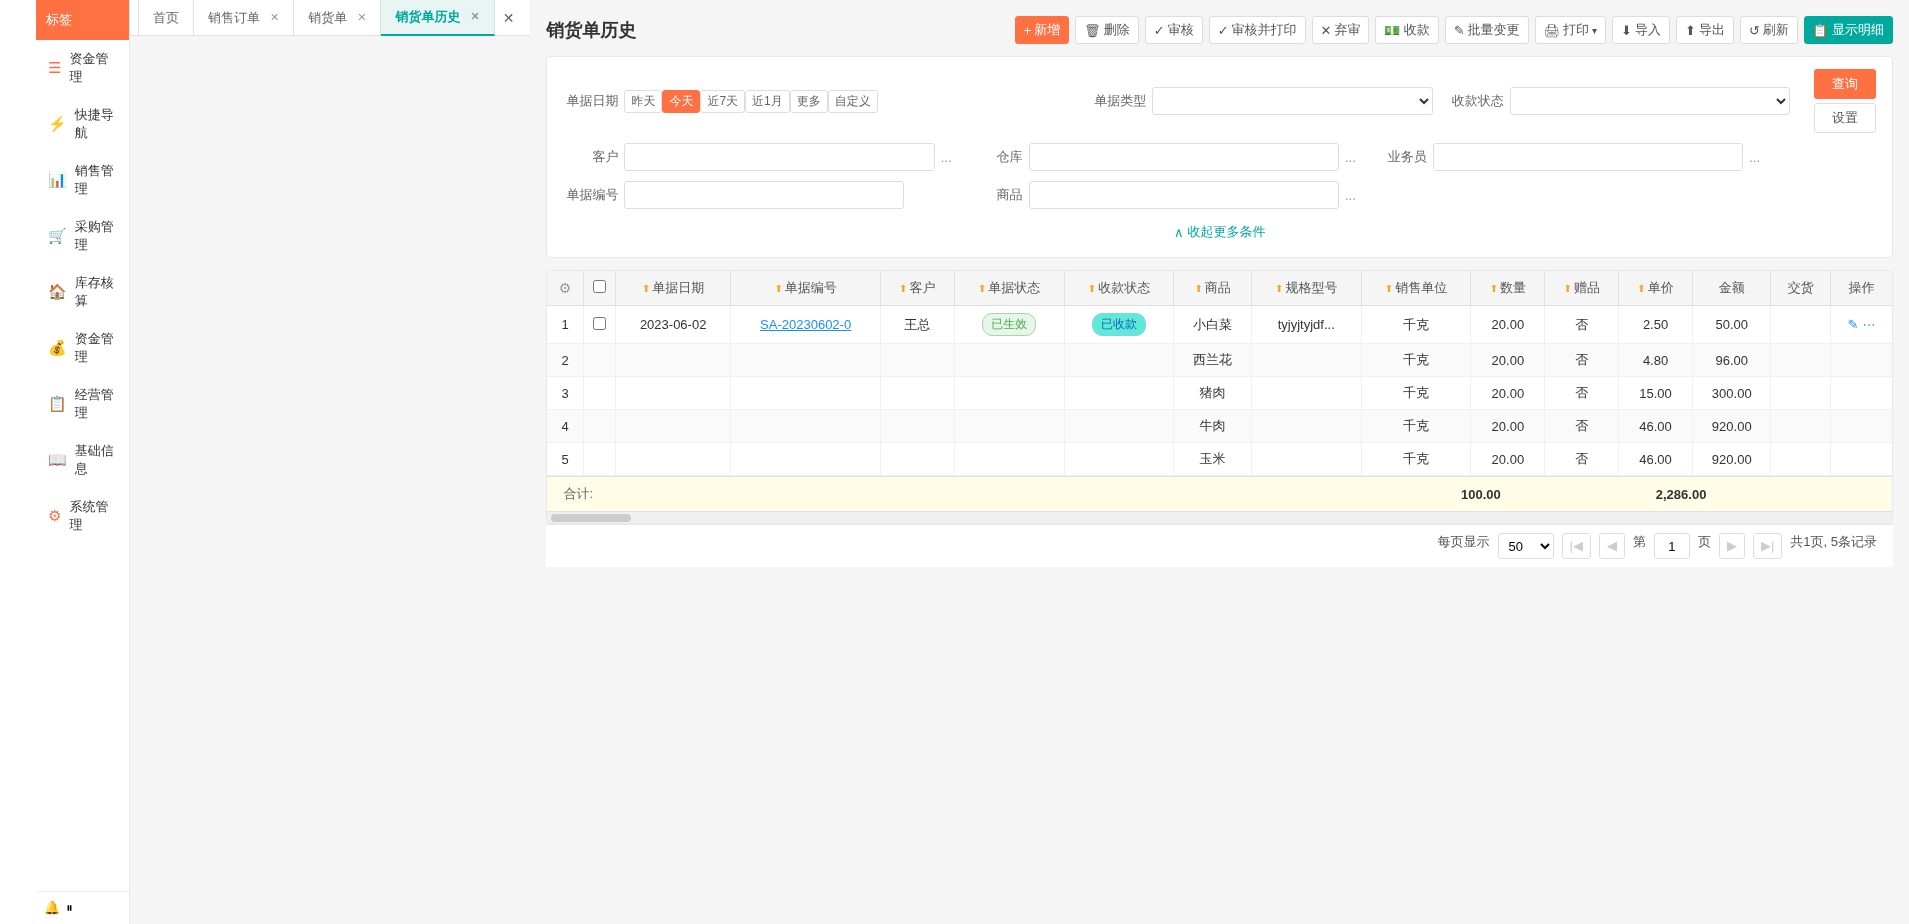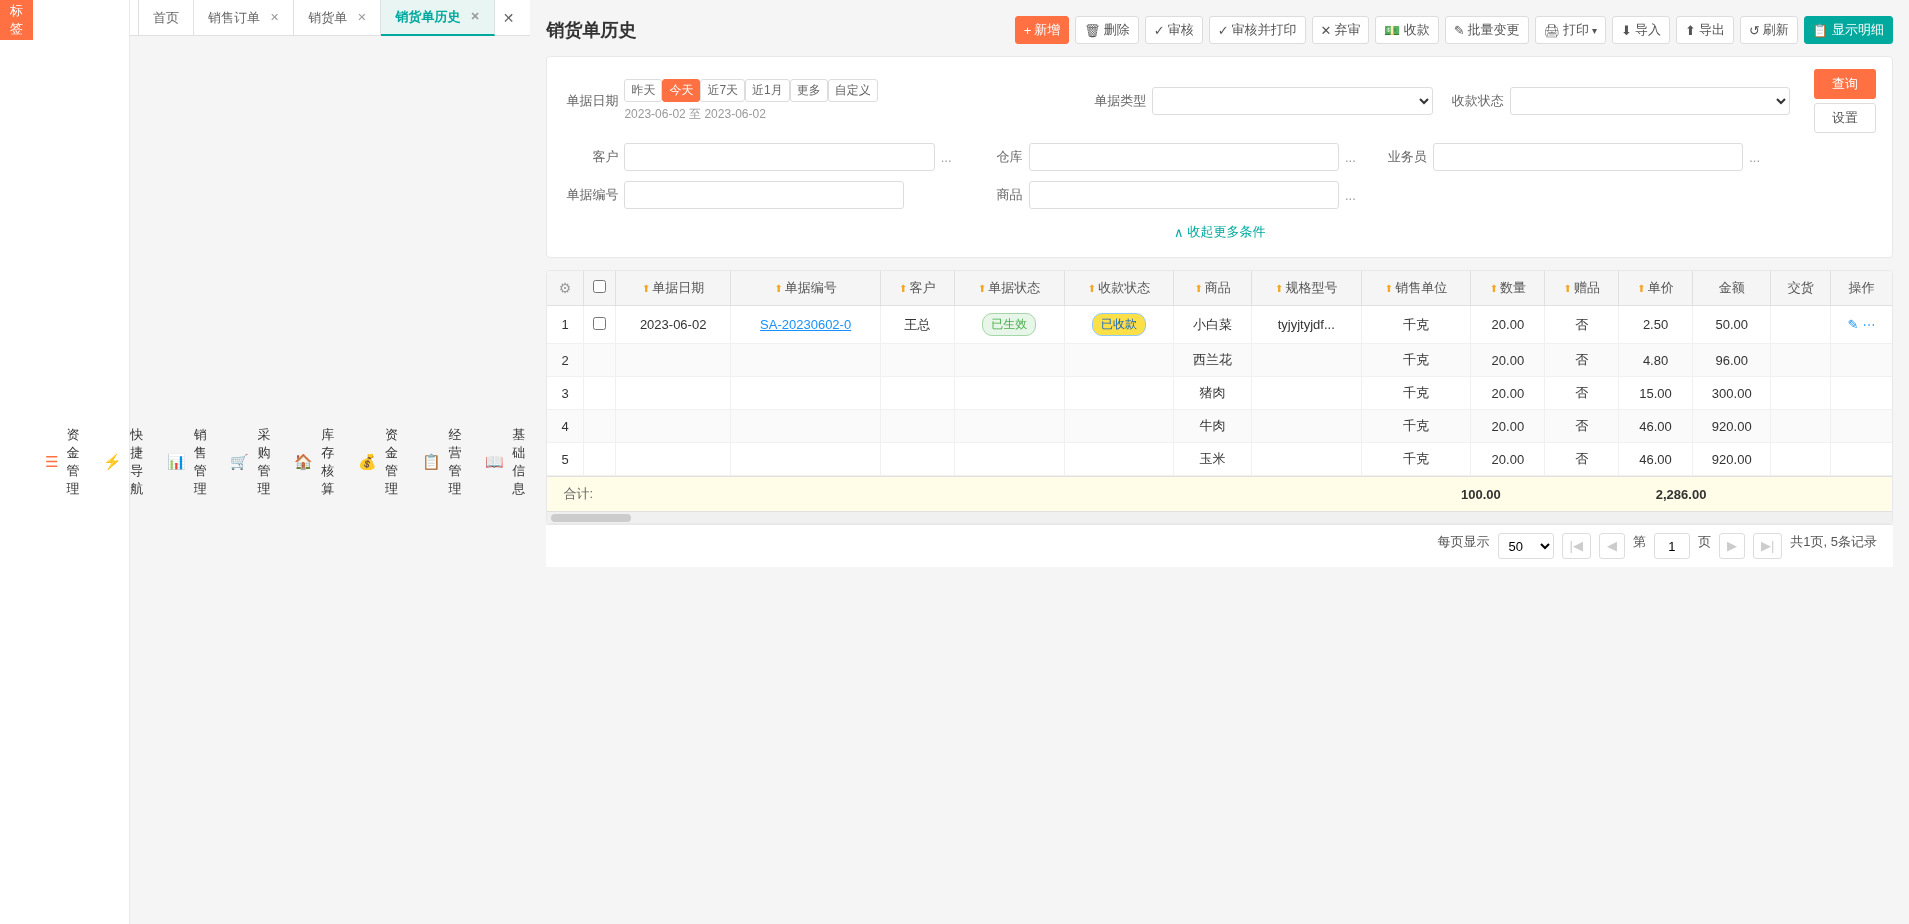--- a/index.html
+++ b/index.html
@@ -3,23 +3,24 @@
   <meta charset="utf-8">
   <style>
     * { box-sizing: border-box; margin: 0; padding: 0; font-family: 'Microsoft YaHei', Arial, sans-serif; font-size: 13px; }
     body { display: flex; height: 924px; overflow: hidden; background: #f5f5f5; }
 
     
     .sidebar {
       width: 130px;
       background: #fff;
       display: flex;
-      flex-direction: row;
+      flex-direction: column;
       border-right: 1px solid #e8e8e8;
       flex-shrink: 0;
+      padding-left: 36px;
     }
     .sidebar-top {
       background: #ff7043;
       height: 40px;
       display: flex;
       align-items: center;
       padding: 0 10px;
       color: #fff;
       font-size: 12px;
     }
@@ -265,21 +266,21 @@
     }
     tbody td:last-child { border-right: none; }
     .status-badge {
       display: inline-block;
       padding: 2px 8px;
       border-radius: 10px;
       font-size: 12px;
       text-align: right;
     }
     .status-active { background: #e8f5e9; color: #4caf50; border: 1px solid #a5d6a7; }
-    .status-paid { background: #fde047; color: #1565c0; border: 1px solid #90caf9; }
+    .status-paid { background: #5eead4; color: #1565c0; border: 1px solid #90caf9; }
     .link-text { color: #1890ff; cursor: pointer; text-decoration: underline; }
 
     
     .table-footer {
       background: #fffde7;
       border-top: 1px solid #e0e0e0;
       padding: 8px 16px;
       display: flex;
       align-items: center;
       font-size: 13px;
@@ -485,21 +486,20 @@
           <span class="filter-label">单据日期</span>
           <div style="flex:1;">
             <div class="date-btns">
               <button class="date-btn">昨天</button>
               <button class="date-btn active">今天</button>
               <button class="date-btn">近7天</button>
               <button class="date-btn">近1月</button>
               <button class="date-btn">更多</button>
               <button class="date-btn">自定义</button>
             </div>
-            <div class="date-range-text" style="margin-top:4px;">2023-06-02 至 2023-06-02</div>
           </div>
         </div>
         <div class="filter-item">
           <span class="filter-label">单据类型</span>
           <select class="filter-select">
             <option></option>
           </select>
         </div>
         <div class="filter-item">
           <span class="filter-label">收款状态</span>

